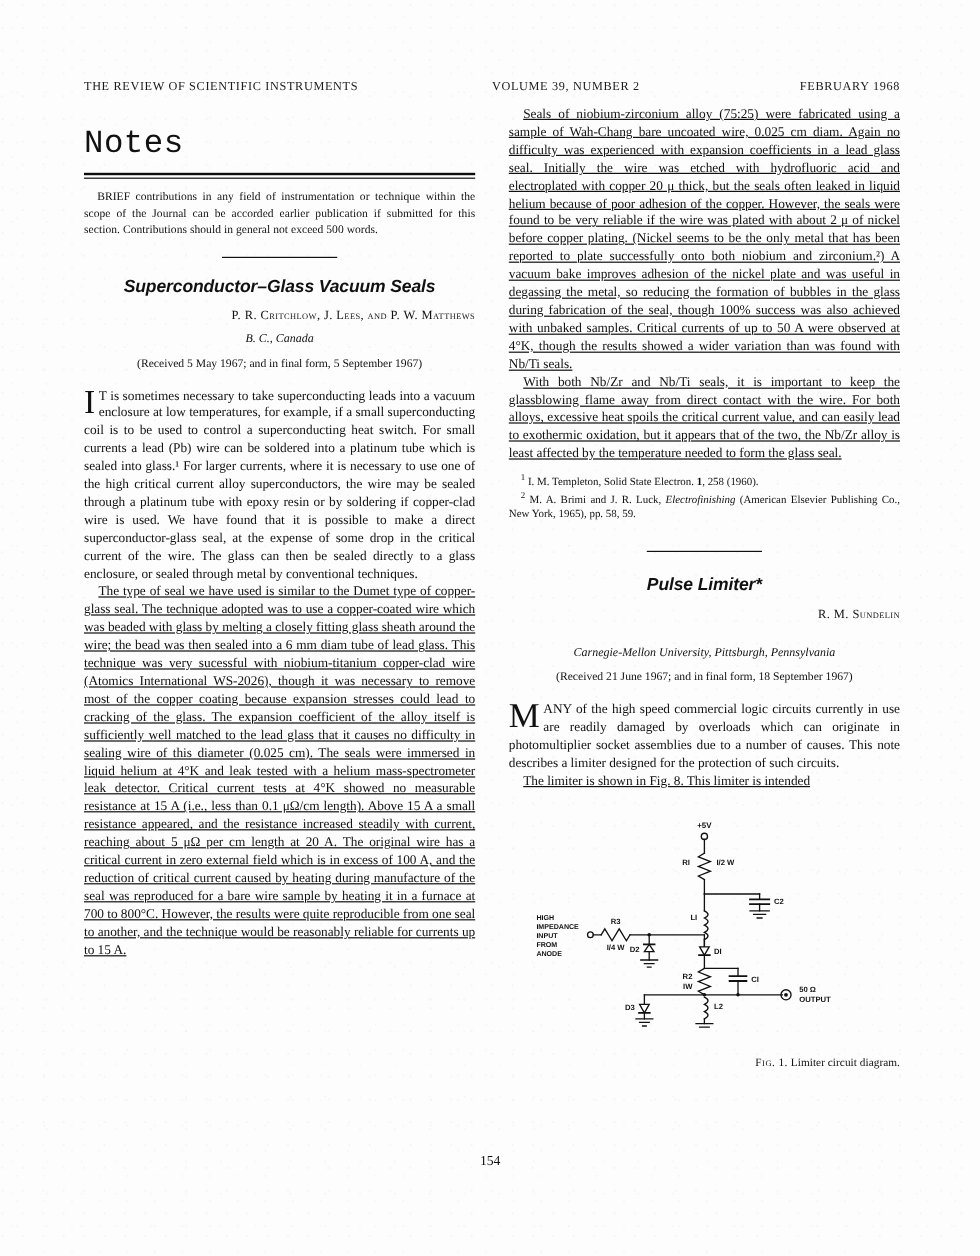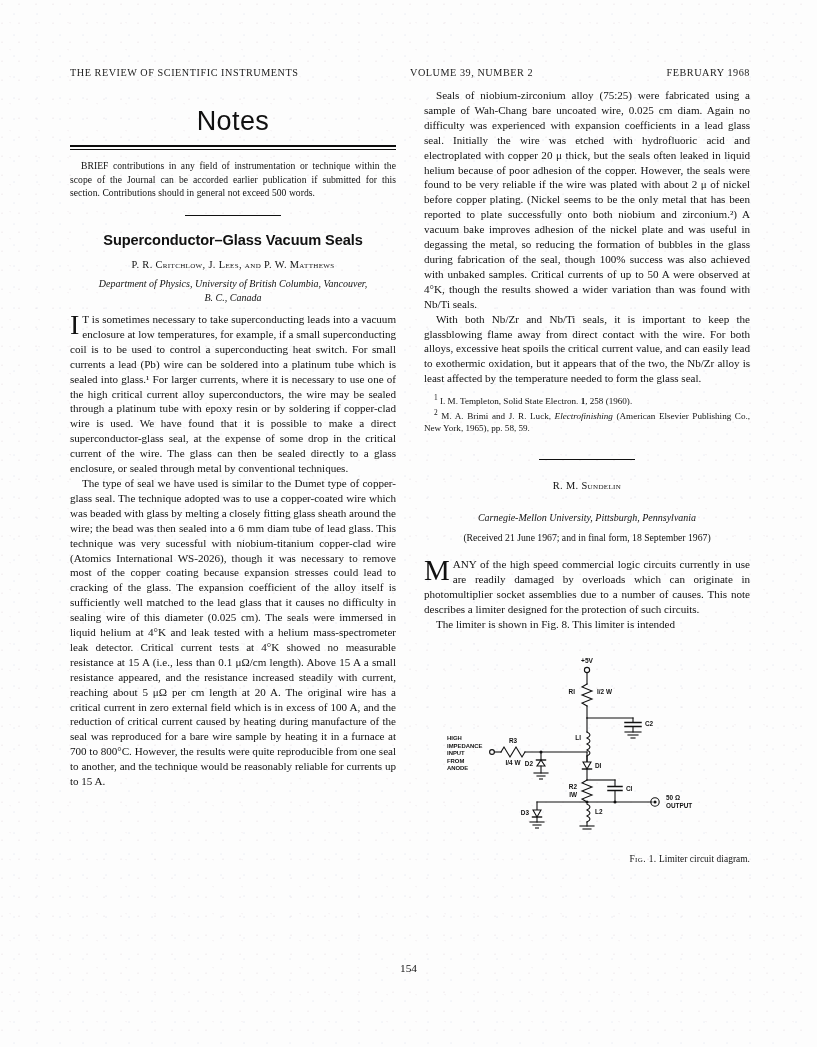--- a/index.html
+++ b/index.html
@@ -56,25 +56,25 @@
     left: 70px;
     top: 88px;
     width: 680px;
     display: flex;
     gap: 28px;
   }
   .col { width: 326px; }
 
   
   .notes-title {
-    text-align: center;
+    text-align: left;
     font-size: 27px;
     letter-spacing: 0.4px;
     margin: 18px 0 8px 0;
-    font-family: Liberation Sans, sans-serif;
+    font-family: Liberation Mono, monospace;
   }
   .dbl-rule {
     border-top: 2.2px solid #0d0d0d;
     border-bottom: 1.1px solid #0d0d0d;
     height: 2.2px;
     margin: 0 0 9px 0;
   }
   .blurb {
     font-size: 9.6px;
     line-height: 1.42;
@@ -91,23 +91,24 @@
   }
 
   
   .art-title {
     text-align: center;
     font-family: "Liberation Sans", "DejaVu Sans", sans-serif;
     font-weight: bold;
     font-size: 14.6px;
     letter-spacing: -0.1px;
     margin: 0 0 11px 0;
+    font-style: italic;
   }
   .authors {
-    text-align: center;
+    text-align: right;
     font-variant: small-caps;
     font-size: 10.4px;
     letter-spacing: 0.35px;
     margin: 0 0 7px 0;
   }
   .affil {
     text-align: center;
     font-style: italic;
     font-size: 10px;
     line-height: 1.35;
@@ -122,20 +123,21 @@
   
   p.body {
     font-size: 11.1px;
     line-height: 1.345;
     text-align: justify;
     margin: 0;
     text-indent: 12px;
     letter-spacing: -0.02px;
     -webkit-hyphens: none;
     hyphens: none;
+    text-decoration: underline;
   }
 
   
   .dropcap-para {
     font-size: 11.1px;
     line-height: 1.345;
     text-align: justify;
     margin: 0;
     letter-spacing: -0.02px;
   }
@@ -202,23 +204,23 @@
       <div class="notes-title">Notes</div>
       <div class="dbl-rule"></div>
 
       <p class="blurb">BRIEF contributions in any field of instrumentation or technique within the scope of the Journal can be accorded earlier publication if submitted for this section. Contributions should in general not exceed 500 words.</p>
 
       <div class="short-rule"></div>
 
       <div class="art-title">Superconductor–Glass Vacuum Seals</div>
       <div class="authors">P. R. Critchlow, J. Lees, and P. W. Matthews</div>
       <div class="affil">
-        <div>Department of Physics, University of British Columbia, Vancouver,</div>
         <div>B. C., Canada</div>
       </div>
+      <div class="received">(Received 5 May 1967; and in final form, 5 September 1967)</div>
 
       <p class="dropcap-para">
         <span class="dropcap">I</span><span>T is sometimes necessary to take superconducting leads into a vacuum enclosure at low temperatures, for example, if a small superconducting coil is to be used to control a superconducting heat switch. For small currents a lead (Pb) wire can be soldered into a platinum tube which is sealed into glass.¹ For larger currents, where it is necessary to use one of the high critical current alloy superconductors, the wire may be sealed through a platinum tube with epoxy resin or by soldering if copper-clad wire is used. We have found that it is possible to make a direct superconductor-glass seal, at the expense of some drop in the critical current of the wire. The glass can then be sealed directly to a glass enclosure, or sealed through metal by conventional techniques.</span>
       </p>
 
       <p class="body">The type of seal we have used is similar to the Dumet type of copper-glass seal. The technique adopted was to use a copper-coated wire which was beaded with glass by melting a closely fitting glass sheath around the wire; the bead was then sealed into a 6 mm diam tube of lead glass. This technique was very sucessful with niobium-titanium copper-clad wire (Atomics International WS-2026), though it was necessary to remove most of the copper coating because expansion stresses could lead to cracking of the glass. The expansion coefficient of the alloy itself is sufficiently well matched to the lead glass that it causes no difficulty in sealing wire of this diameter (0.025 cm). The seals were immersed in liquid helium at 4°K and leak tested with a helium mass-spectrometer leak detector. Critical current tests at 4°K showed no measurable resistance at 15 A (i.e., less than 0.1 μΩ/cm length). Above 15 A a small resistance appeared, and the resistance increased steadily with current, reaching about 5 μΩ per cm length at 20 A. The original wire has a critical current in zero external field which is in excess of 100 A, and the reduction of critical current caused by heating during manufacture of the seal was reproduced for a bare wire sample by heating it in a furnace at 700 to 800°C. However, the results were quite reproducible from one seal to another, and the technique would be reasonably reliable for currents up to 15 A.</p>
 
     </div>
 
     <div class="col">
@@ -226,20 +228,21 @@
       <p class="body">Seals of niobium-zirconium alloy (75:25) were fabricated using a sample of Wah-Chang bare uncoated wire, 0.025 cm diam. Again no difficulty was experienced with expansion coefficients in a lead glass seal. Initially the wire was etched with hydrofluoric acid and electroplated with copper 20 μ thick, but the seals often leaked in liquid helium because of poor adhesion of the copper. However, the seals were found to be very reliable if the wire was plated with about 2 μ of nickel before copper plating. (Nickel seems to be the only metal that has been reported to plate successfully onto both niobium and zirconium.²) A vacuum bake improves adhesion of the nickel plate and was useful in degassing the metal, so reducing the formation of bubbles in the glass during fabrication of the seal, though 100% success was also achieved with unbaked samples. Critical currents of up to 50 A were observed at 4°K, though the results showed a wider variation than was found with Nb/Ti seals.</p>
       <p class="body">With both Nb/Zr and Nb/Ti seals, it is important to keep the glassblowing flame away from direct contact with the wire. For both alloys, excessive heat spoils the critical current value, and can easily lead to exothermic oxidation, but it appears that of the two, the Nb/Zr alloy is least affected by the temperature needed to form the glass seal.</p>
 
       <div class="footnotes">
         <div><sup>1</sup><span> I. M. Templeton, Solid State Electron. </span><b>1</b><span>, 258 (1960).</span></div>
         <div><sup>2</sup><span> M. A. Brimi and J. R. Luck, </span><i>Electrofinishing</i><span> (American Elsevier Publishing Co., New York, 1965), pp. 58, 59.</span></div>
       </div>
 
       <div class="short-rule" style="margin:24px auto 20px auto;"></div>
 
+      <div class="art-title">Pulse Limiter*</div>
       <div class="authors">R. M. Sundelin</div>
       <div class="affil" style="margin-top:20px;">
         <div>Carnegie-Mellon University, Pittsburgh, Pennsylvania</div>
       </div>
       <div class="received">(Received 21 June 1967; and in final form, 18 September 1967)</div>
 
       <p class="dropcap-para">
         <span class="dropcap" style="font-size:29px;">M</span><span>ANY of the high speed commercial logic circuits currently in use are readily damaged by overloads which can originate in photomultiplier socket assemblies due to a number of causes. This note describes a limiter designed for the protection of such circuits.</span>
       </p>
       <p class="body">The limiter is shown in Fig. 8. This limiter is intended</p>

